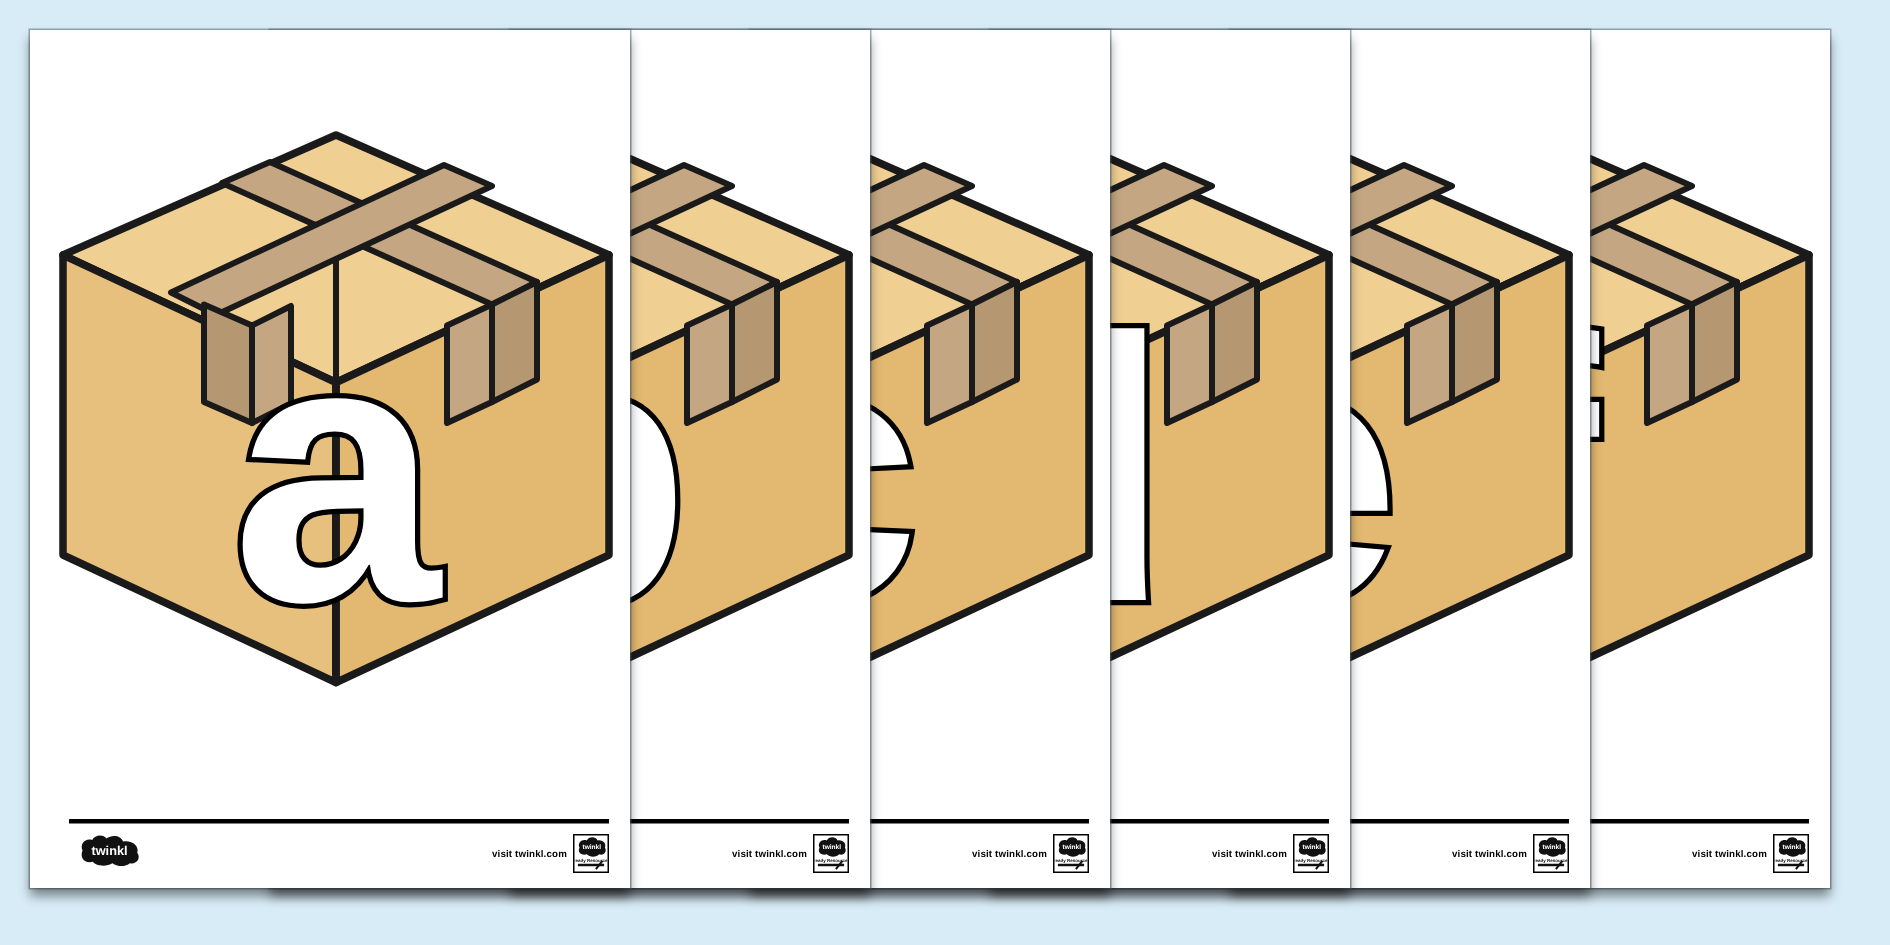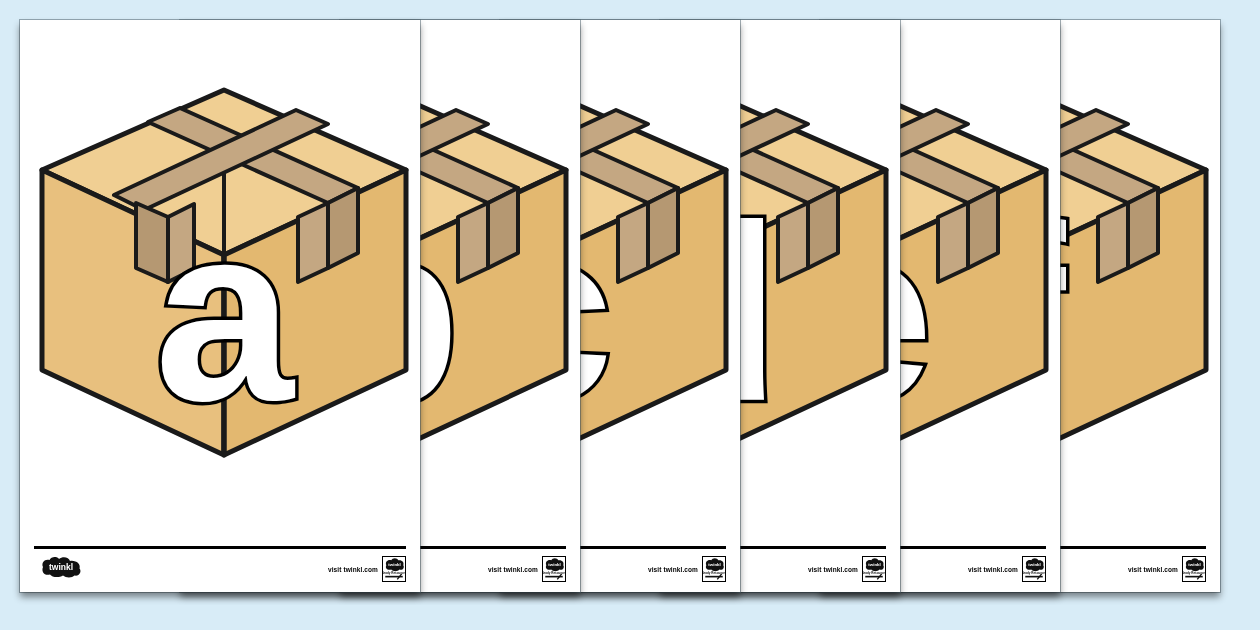--- a/index.html
+++ b/index.html
@@ -52,21 +52,21 @@
     left: 8px;
     top: 50px;
     width: 390px;
     height: 400px;
   }
   .box-wrap svg { display: block; width: 100%; height: 100%; }
 
   
   .footer {
     position: absolute;
-    left: 0;
+    left: 12px;
     right: 0;
     bottom: 0;
     height: 52px;
   }
   .footer-rule {
     position: absolute;
     left: 14px;
     right: 14px;
     top: 6px;
     height: 3px;

